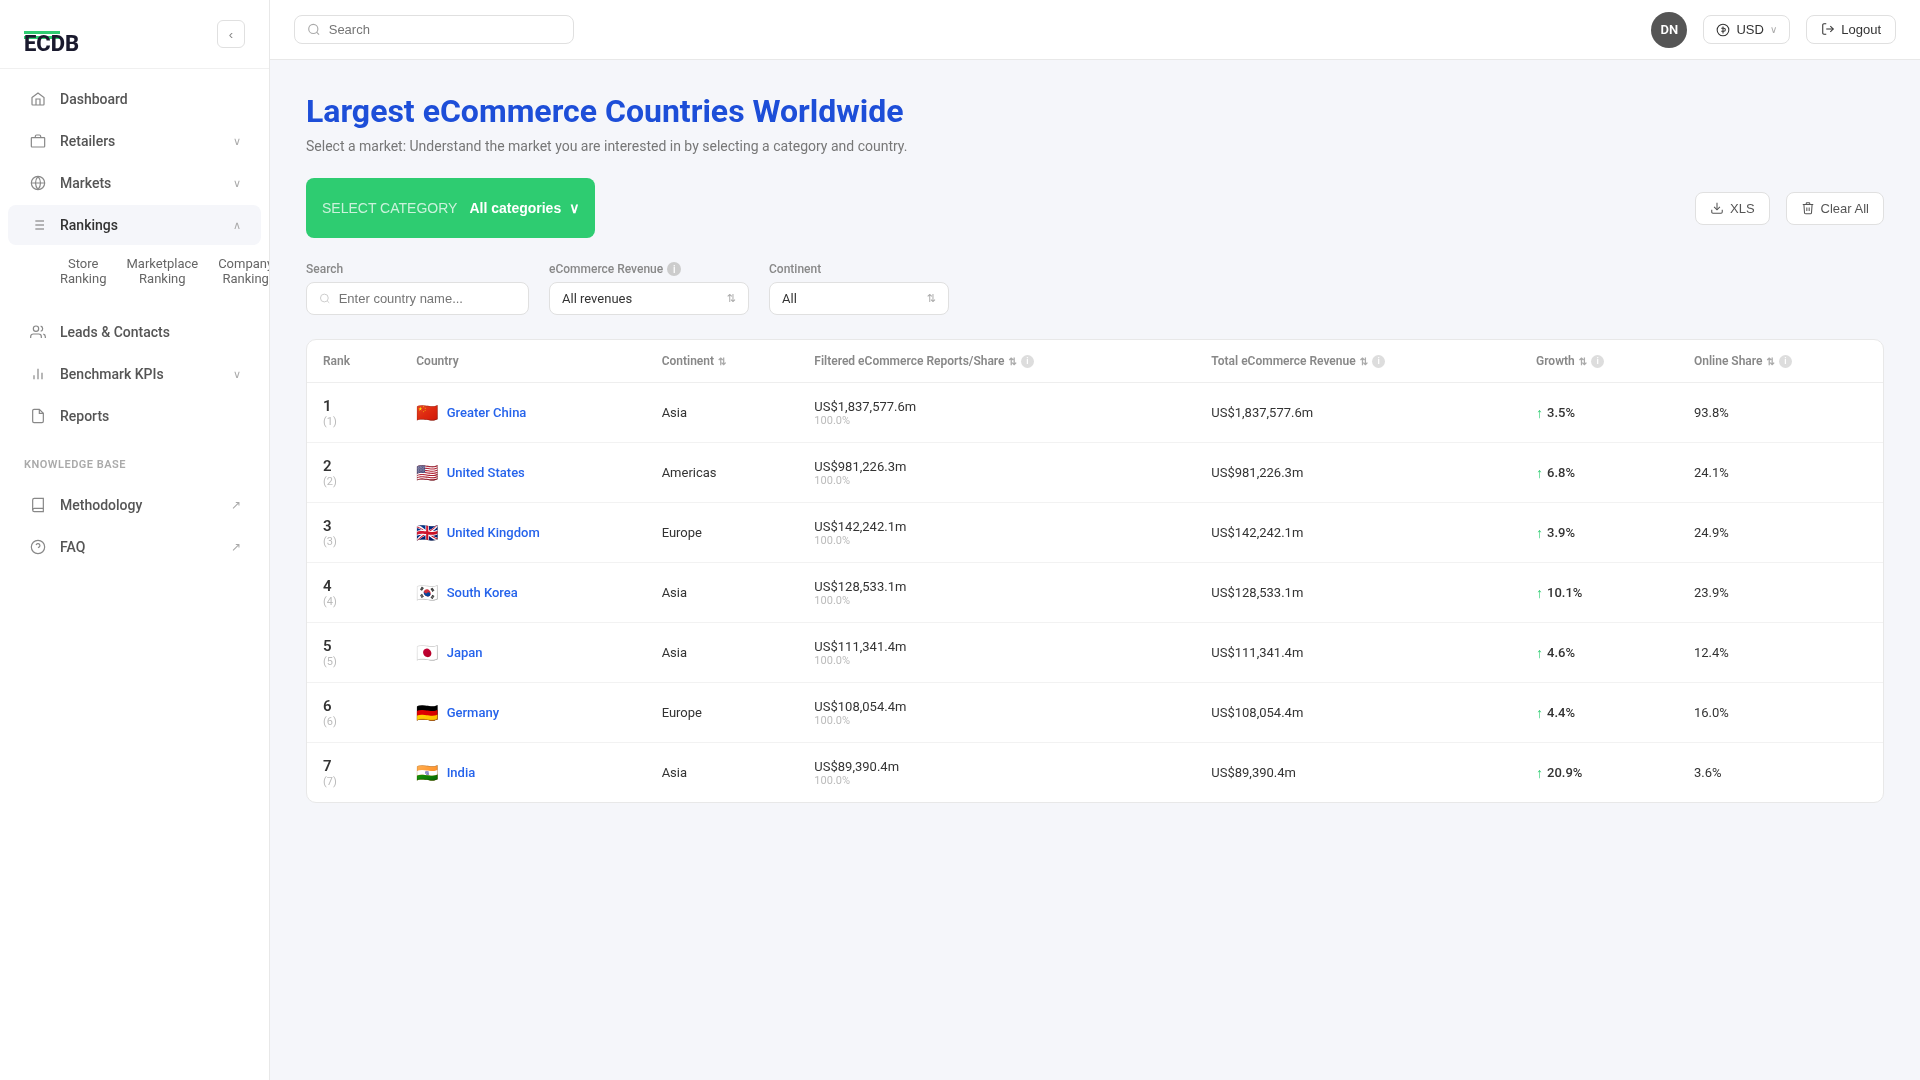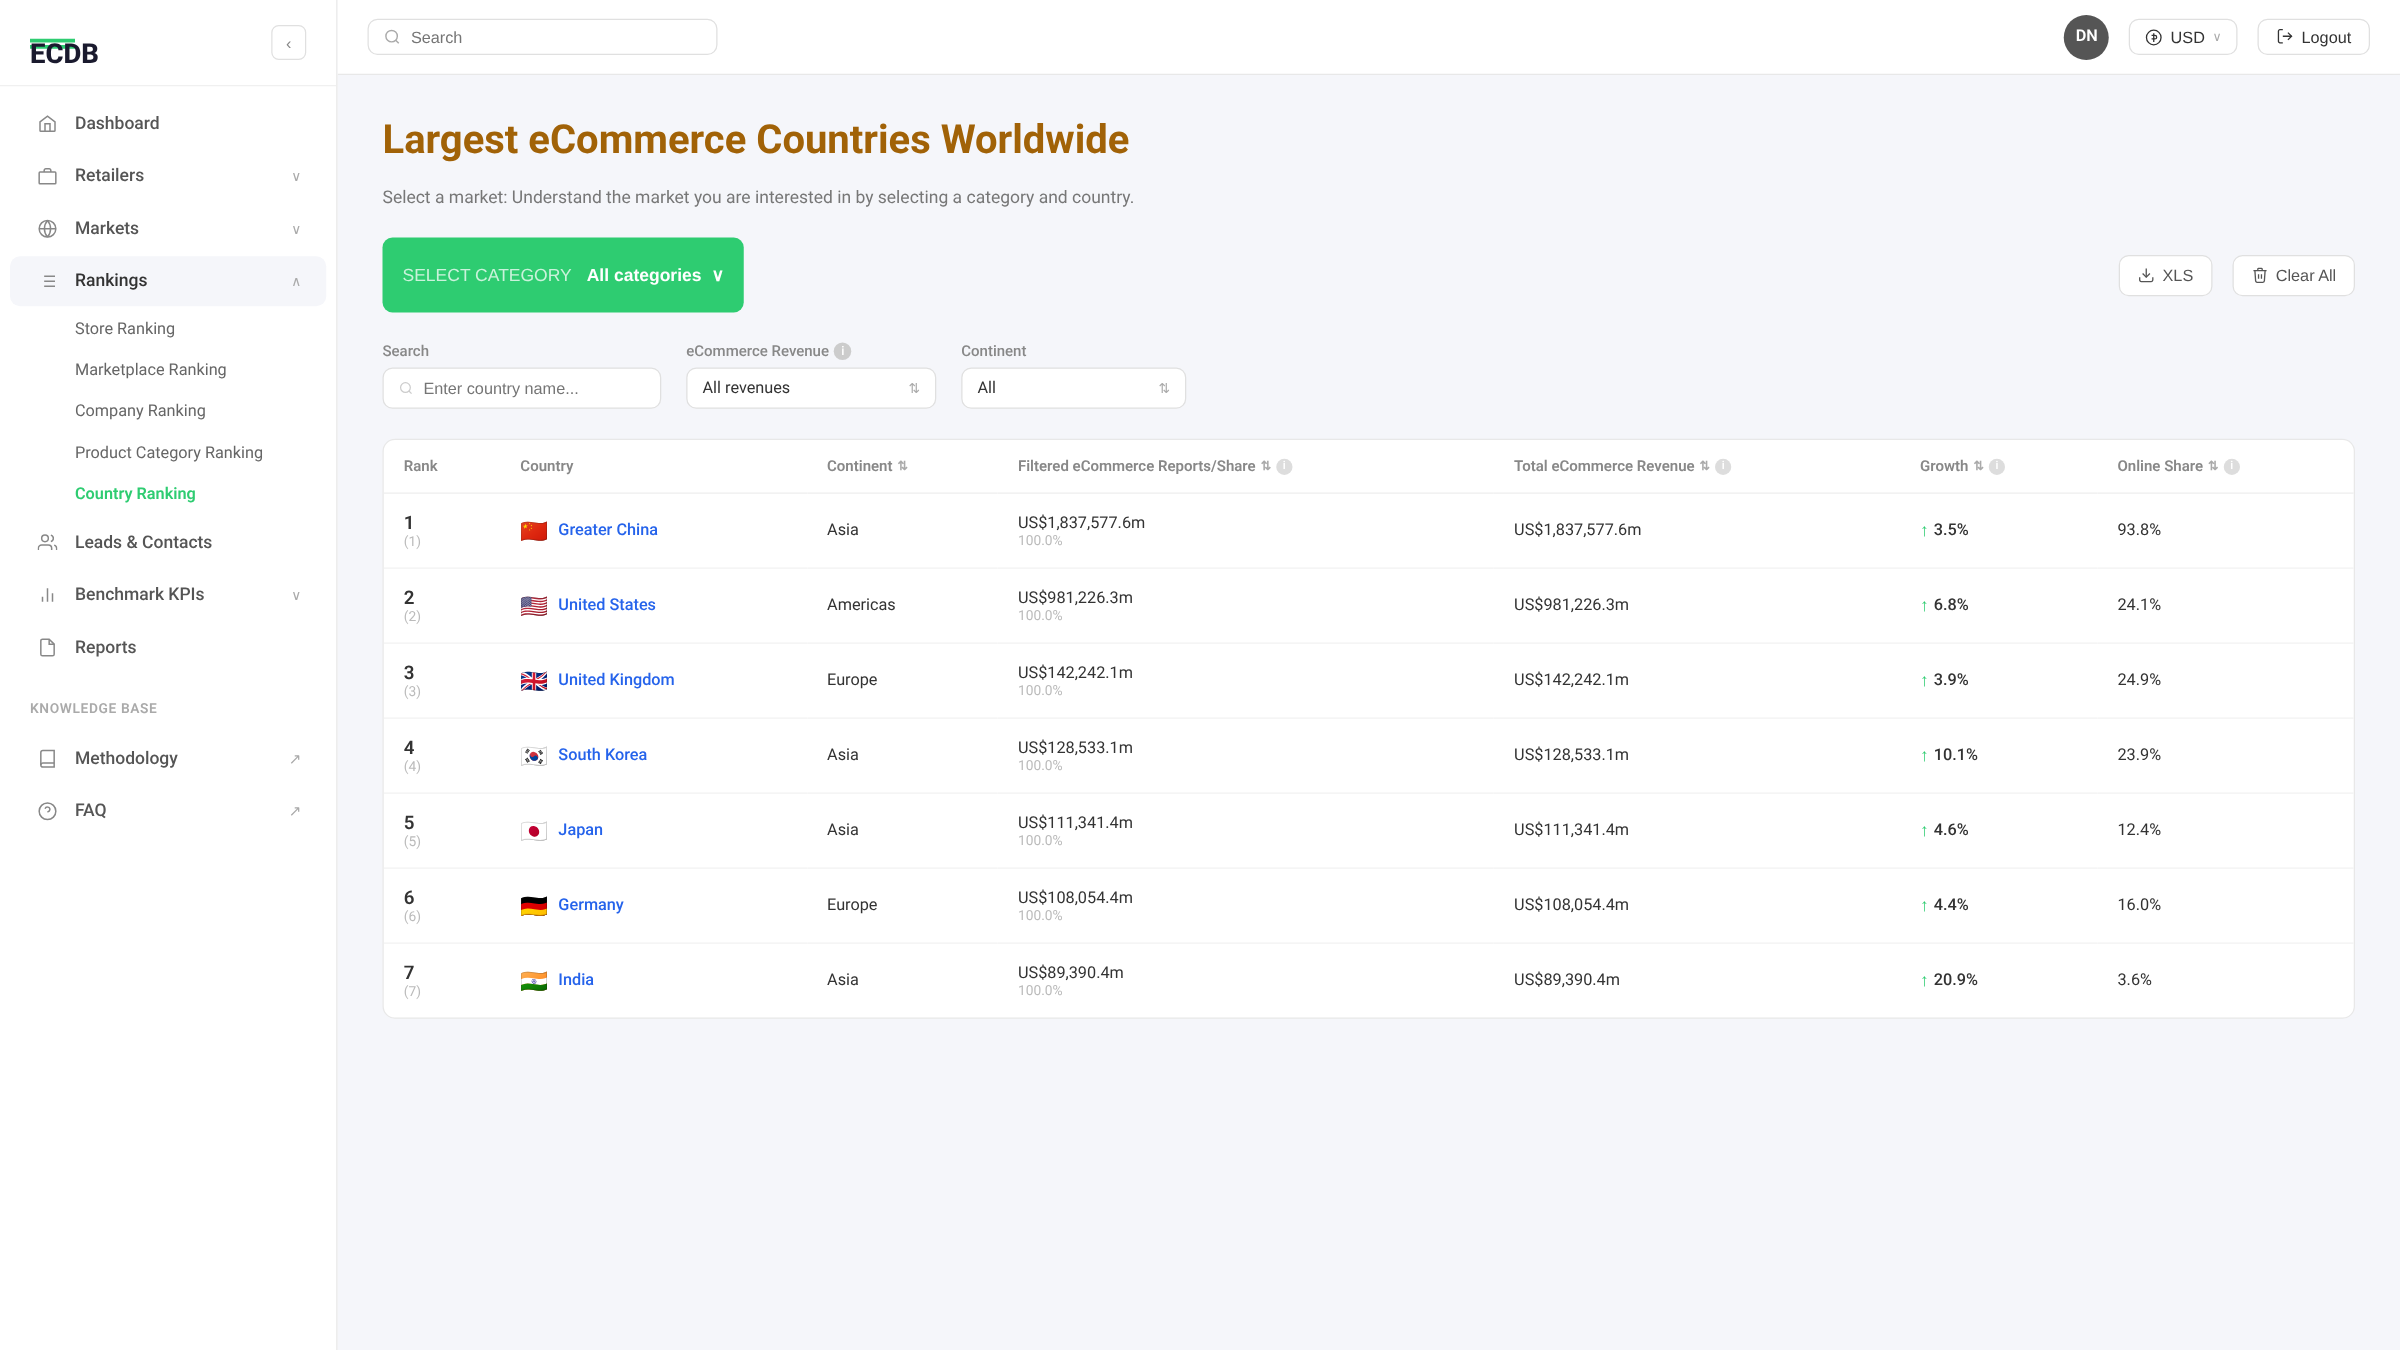--- a/index.html
+++ b/index.html
@@ -64,21 +64,22 @@
       margin-right: 12px;
       flex-shrink: 0;
       display: flex; align-items: center; justify-content: center;
       color: #888;
     }
     .nav-item-label { flex: 1; }
     .nav-item-chevron { color: #aaa; font-size: 11px; }
     .nav-sub {
       margin-left: 50px;
       display: flex;
-      flex-direction: column;
+      flex-direction: row;
+      text-align: center;
     }
     .nav-sub-item {
       padding: 8px 10px;
       color: #666;
       font-size: 13px;
       cursor: pointer;
       border-radius: 6px;
       margin: 1px 0;
     }
     .nav-sub-item.active { color: #2ecc71; font-weight: 600; }
@@ -156,22 +157,22 @@
 
     
     .content {
       flex: 1;
       overflow-y: auto;
       padding: 32px 36px;
     }
     .page-title {
       font-size: 32px;
       font-weight: 700;
-      color: #a16207;
-      margin-bottom: 20px;
+      color: #1d4ed8;
+      margin-bottom: 8px;
     }
     .page-subtitle {
       font-size: 14px;
       color: #777;
       margin-bottom: 24px;
     }
     .toolbar {
       display: flex;
       align-items: center;
       justify-content: space-between;

